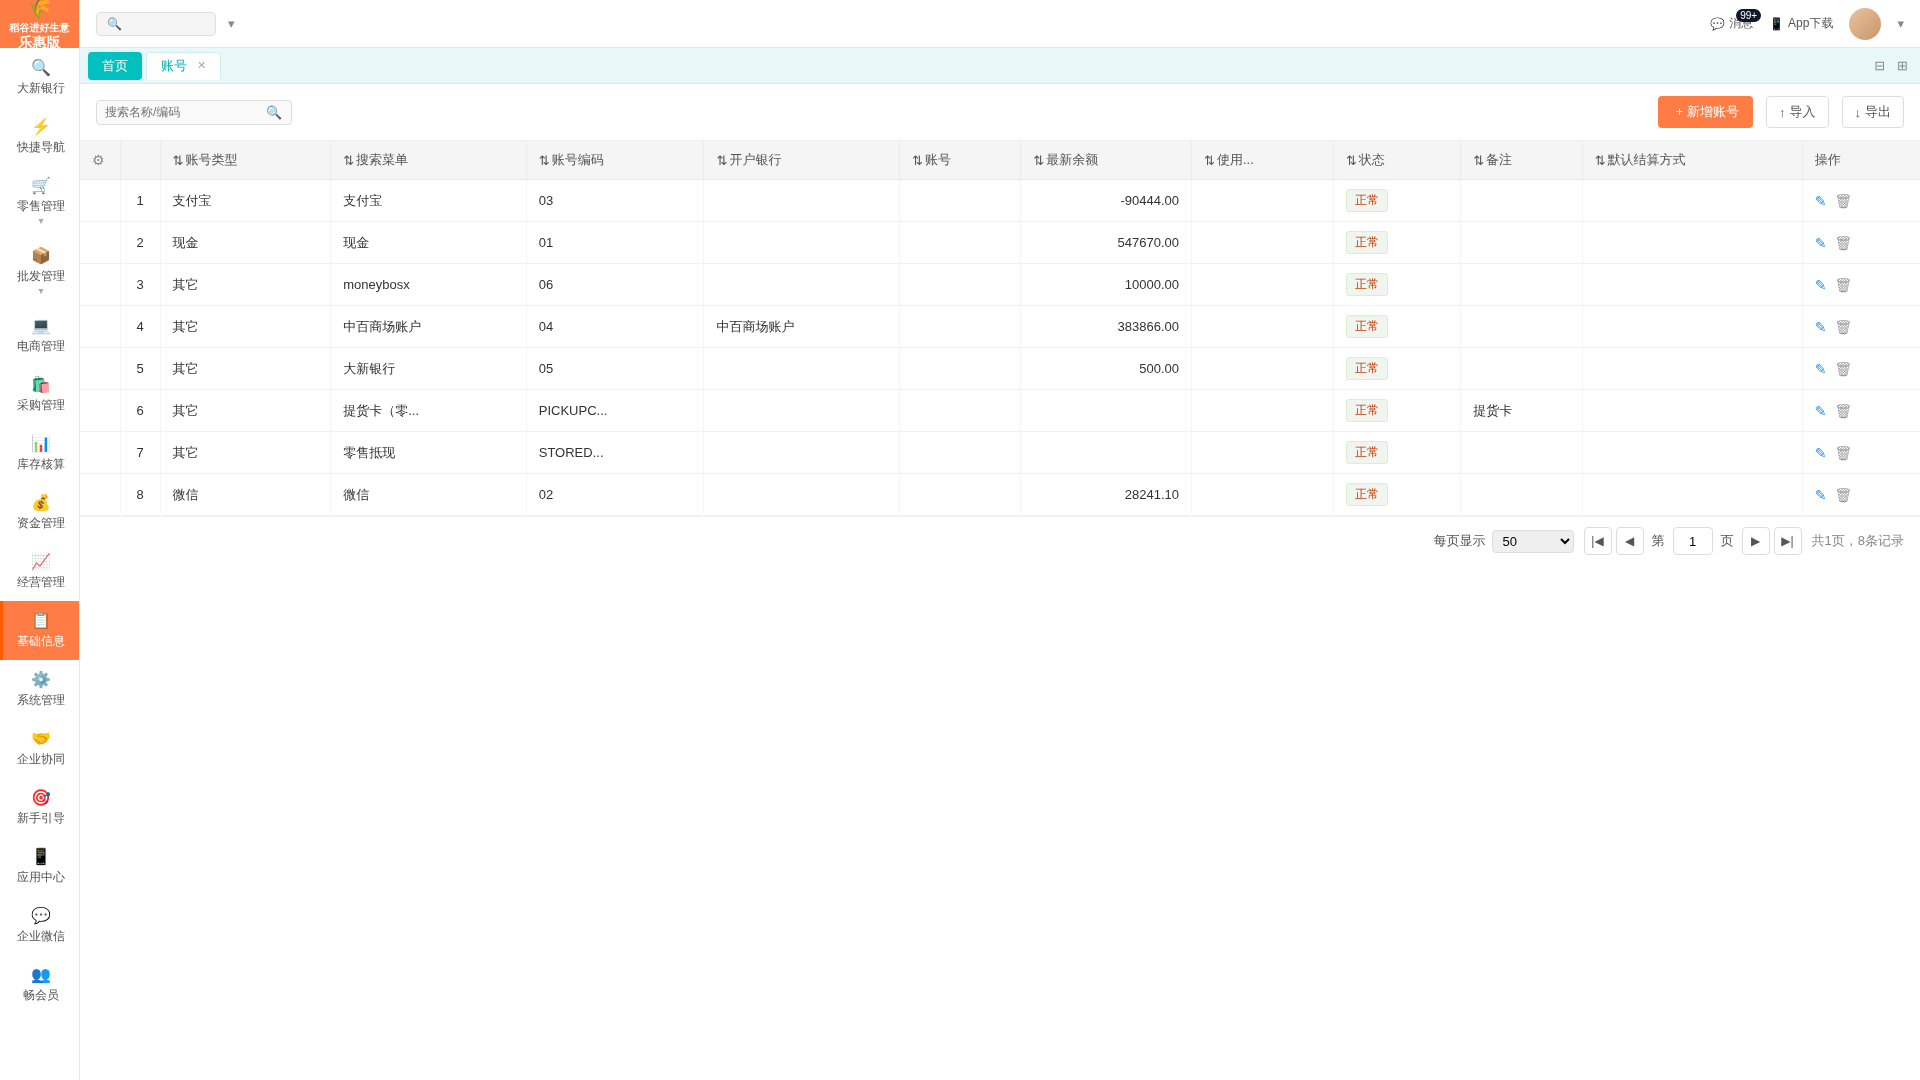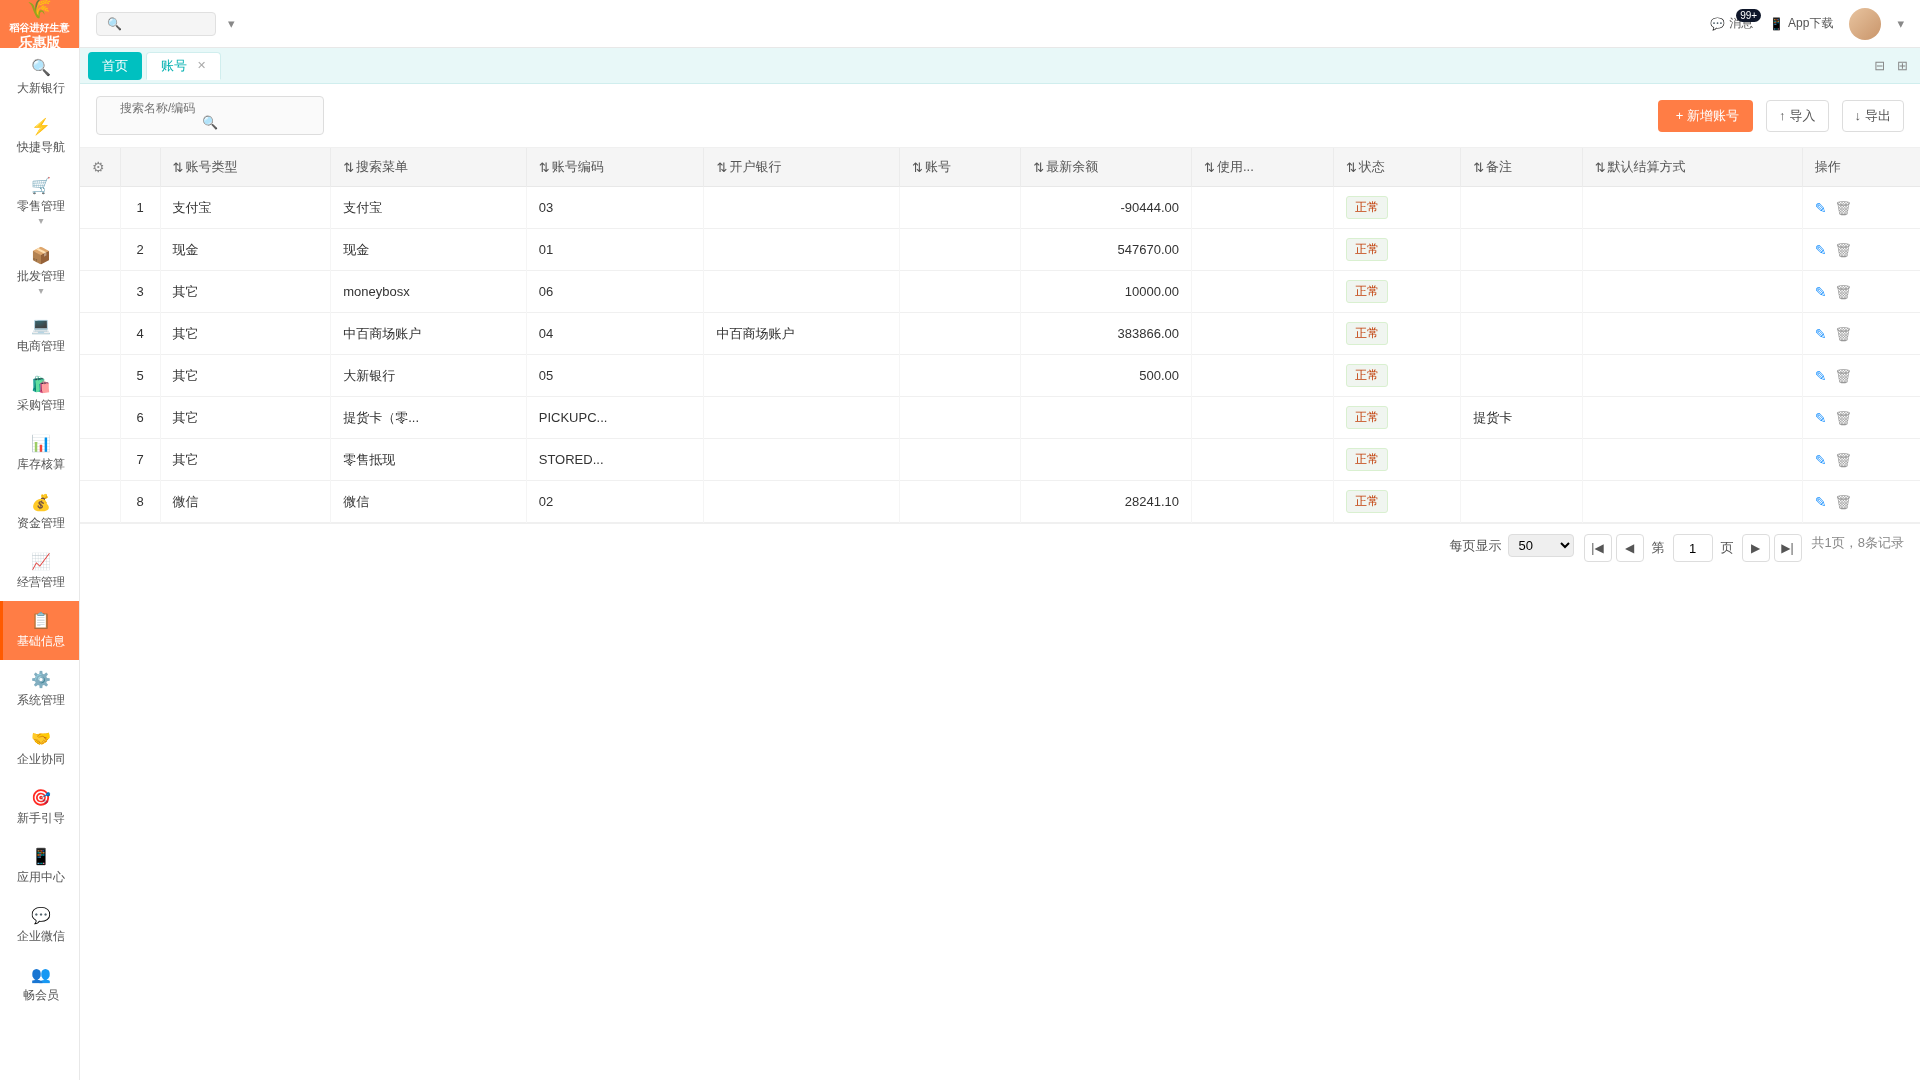--- a/index.html
+++ b/index.html
@@ -185,23 +185,22 @@
       padding: 12px 16px;
       background: #fff;
       border-bottom: 1px solid #f0f0f0;
     }
     .search-box {
       display: flex;
       align-items: center;
       border: 1px solid #ddd;
       border-radius: 4px;
       padding: 4px 8px;
-      width: 228px;
+      width: 196px;
       background: #fafafa;
-      flex-direction: column;
     }
     .search-box input {
       border: none;
       outline: none;
       background: transparent;
       font-size: 12px;
       width: 180px;
       color: #999;
     }
     .toolbar-btns {
@@ -275,39 +274,39 @@
     .status-normal { background: #f0f5f0; color: #c2410c; border: 1px solid #d9f0d0; }
     .row-num { color: #888; text-align: center; }
     .action-btns { display: flex; gap: 8px; align-items: center; }
     .action-btn { color: #1890ff; cursor: pointer; font-size: 14px; }
     .action-btn.delete { color: #999; }
     .settings-col { width: 40px; text-align: center; }
 
     
     .pagination-bar {
       display: flex;
-      align-items: flex-start;
+      align-items: center;
       justify-content: flex-end;
       padding: 10px 16px;
       border-top: 1px solid #f0f0f0;
       background: #fff;
       gap: 10px;
       font-size: 13px;
       color: #555;
       flex-shrink: 0;
     }
     .page-size-select {
       display: flex;
       align-items: center;
       gap: 6px;
     }
     .page-size-select select {
       border: 1px solid #ddd;
       border-radius: 4px;
-      padding: 2px 16px 2px 6px;
+      padding: 2px 32px 2px 6px;
       font-size: 13px;
       outline: none;
       cursor: pointer;
     }
     .pagination-nav {
       display: flex;
       align-items: center;
       gap: 4px;
     }
     .page-btn {

